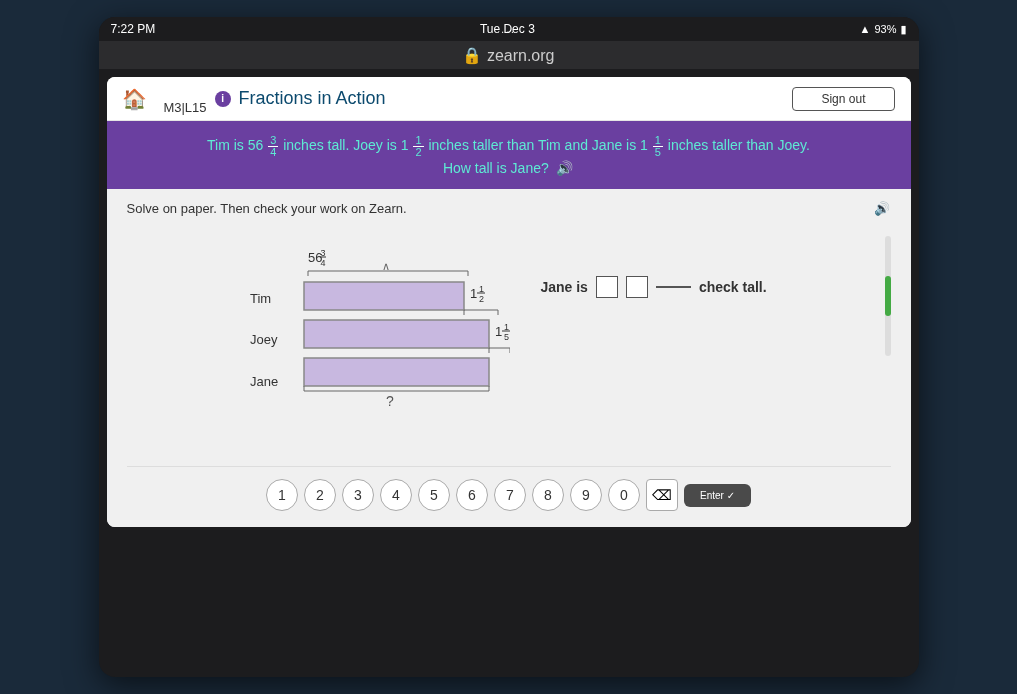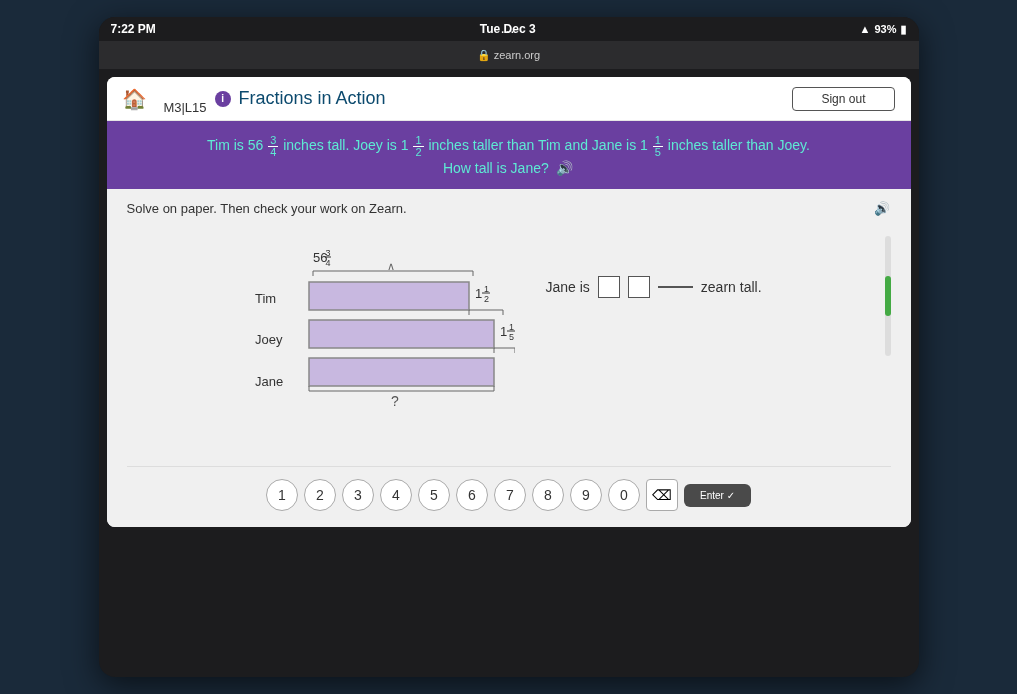--- a/index.html
+++ b/index.html
@@ -22,21 +22,21 @@
       overflow: hidden;
       position: relative;
       box-shadow: 0 8px 32px rgba(0,0,0,0.6);
     }
 
     
     .status-bar {
       background: #1c1c1e;
       color: #fff;
       font-size: 12px;
-      font-weight: 700;
+      font-weight: 400;
       display: flex;
       justify-content: space-between;
       align-items: center;
       padding: 4px 12px;
       height: 24px;
     }
 
     .status-bar .dots {
       position: absolute;
       left: 50%;
@@ -59,21 +59,21 @@
       background: #2c2c2e;
       display: flex;
       align-items: center;
       justify-content: center;
       padding: 4px 12px;
       height: 28px;
     }
 
     .url-bar .url-text {
       color: #ccc;
-      font-size: 11px;
+      font-size: 16px;
     }
 
     
     .app-header {
       background: #fff;
       display: flex;
       align-items: center;
       padding: 0 16px;
       height: 44px;
       border-bottom: 1px solid #e5e5e5;
@@ -241,20 +241,21 @@
     .left-diagram {
       position: relative;
       padding-top: 10px;
     }
 
     .right-section {
       display: flex;
       flex-direction: column;
       justify-content: center;
       padding-top: 40px;
+      font-weight: bold;
     }
 
     .jane-answer-row {
       display: flex;
       align-items: center;
       gap: 8px;
       font-size: 14px;
       color: #333;
     }
 
@@ -394,21 +395,21 @@
             <text x="140" y="160" font-size="14" fill="#555" font-family="Arial" text-anchor="middle">?</text>
           </svg>
         </div>
 
         <div class="right-section">
           <div class="jane-answer-row">
             <span>Jane is</span>
             <span class="small-box"></span>
             <span class="small-box"></span>
             <span class="answer-dash"></span>
-            <span>zearn tall.</span>
+            <span>check tall.</span>
           </div>
         </div>
 
         <div class="scroll-track" style="position:absolute; right:0; top:0;">
           <div class="scroll-thumb"></div>
         </div>
       </div>
 
       <div class="number-pad">
         <button class="num-btn">1</button>

